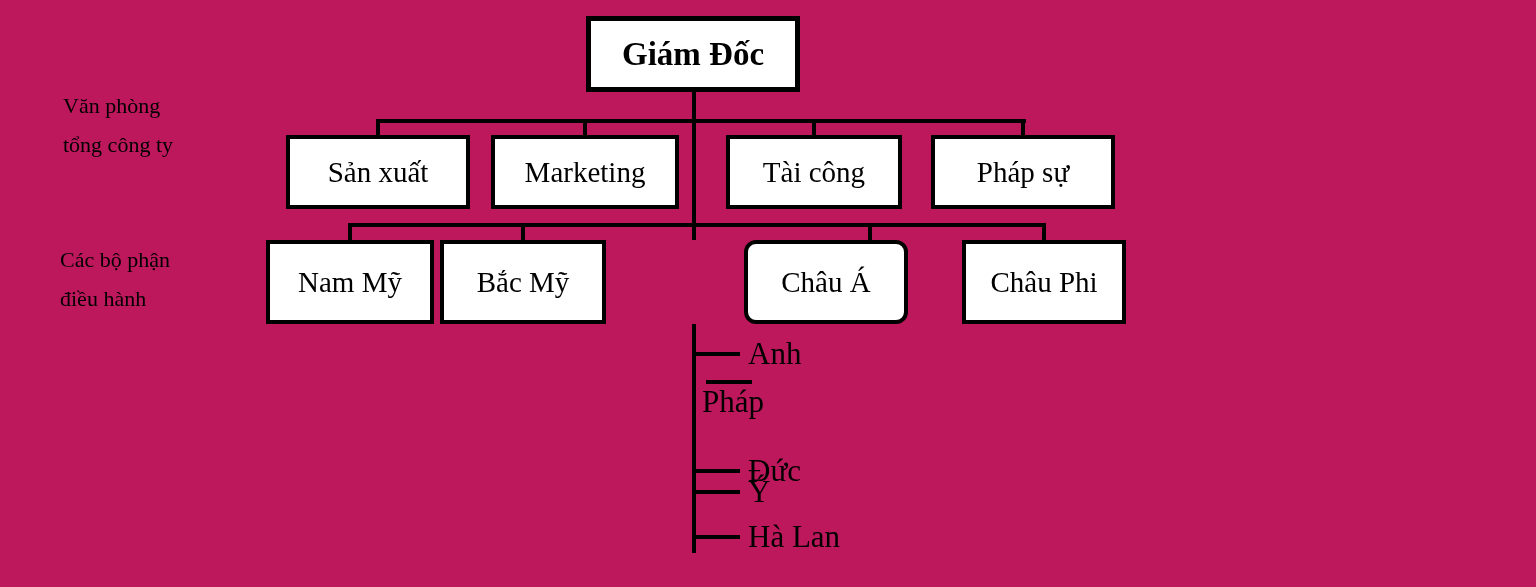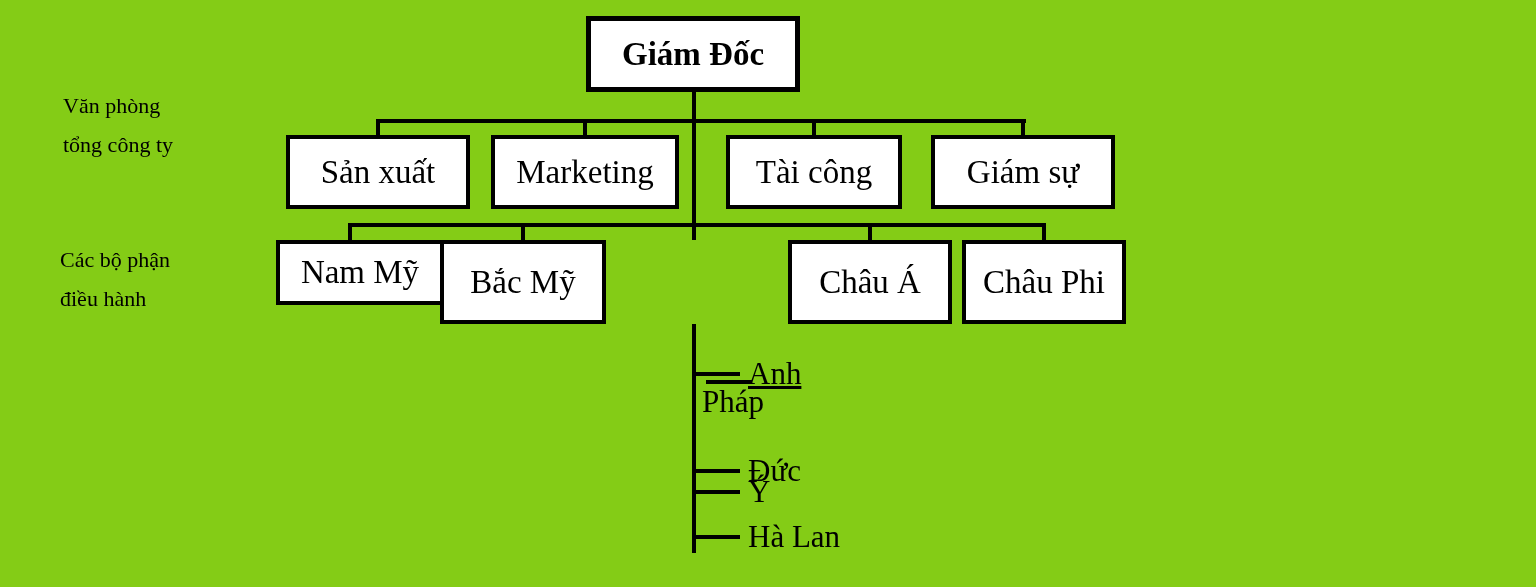--- a/index.html
+++ b/index.html
@@ -4,33 +4,33 @@
 <style>
   html, body {
     margin: 0;
     padding: 0;
     background: #ffffff;
   }
   .canvas {
     position: relative;
     width: 1536px;
     height: 587px;
-    background: #84cc16;
+    background: #be185d;
     font-family: "Liberation Serif", "DejaVu Serif", serif;
     color: #000000;
     overflow: hidden;
   }
   .node {
     position: absolute;
     border: 4px solid #000000;
     background: #ffffff;
     display: flex;
     align-items: center;
     justify-content: center;
-    font-size: 33px;
+    font-size: 29px;
     white-space: nowrap;
     box-sizing: border-box;
   }
   .node.root {
     border-width: 5px;
     font-weight: bold;
     font-size: 33px;
   }
   .line {
     position: absolute;
@@ -81,36 +81,36 @@
 
   <div class="line" style="left:376px; top:119px; width:650px; height:4px;"></div>
   <div class="line" style="left:376px; top:119px; width:4px; height:16px;"></div>
   <div class="line" style="left:583px; top:119px; width:4px; height:16px;"></div>
   <div class="line" style="left:812px; top:119px; width:4px; height:16px;"></div>
   <div class="line" style="left:1021px; top:119px; width:4px; height:16px;"></div>
 
   <div class="node" style="left:286px; top:135px; width:184px; height:74px;">Sản xuất</div>
   <div class="node" style="left:491px; top:135px; width:188px; height:74px;">Marketing</div>
   <div class="node" style="left:726px; top:135px; width:176px; height:74px;">Tài công</div>
-  <div class="node" style="left:931px; top:135px; width:184px; height:74px;">Giám sự</div>
+  <div class="node" style="left:931px; top:135px; width:184px; height:74px;">Pháp sự</div>
 
   <div class="line" style="left:348px; top:223px; width:698px; height:4px;"></div>
   <div class="line" style="left:348px; top:223px; width:4px; height:17px;"></div>
   <div class="line" style="left:521px; top:223px; width:4px; height:17px;"></div>
   <div class="line" style="left:868px; top:223px; width:4px; height:17px;"></div>
   <div class="line" style="left:1042px; top:223px; width:4px; height:17px;"></div>
 
-  <div class="node" style="left:276px; top:240px; width:168px; height:65px;">Nam Mỹ</div>
+  <div class="node" style="left:266px; top:240px; width:168px; height:84px;">Nam Mỹ</div>
   <div class="node" style="left:440px; top:240px; width:166px; height:84px;">Bắc Mỹ</div>
-  <div class="node" style="left:788px; top:240px; width:164px; height:84px;">Châu Á</div>
+  <div class="node" style="left:744px; top:240px; width:164px; height:84px;border-radius:12px;">Châu Á</div>
   <div class="node" style="left:962px; top:240px; width:164px; height:84px;">Châu Phi</div>
 
   <div class="line" style="left:692px; top:324px; width:4px; height:229px;"></div>
 
-  <div class="country-row" style="top:352px;text-decoration:underline;">
+  <div class="country-row" style="top:332px;">
     <div class="country-tick"></div>
     <span class="country-label">Anh</span>
   </div>
   <div class="country-row" style="top:380px;flex-direction:column;">
     <div class="country-tick"></div>
     <span class="country-label">Pháp</span>
   </div>
   <div class="country-row" style="top:449px;">
     <div class="country-tick"></div>
     <span class="country-label">Đức</span>

